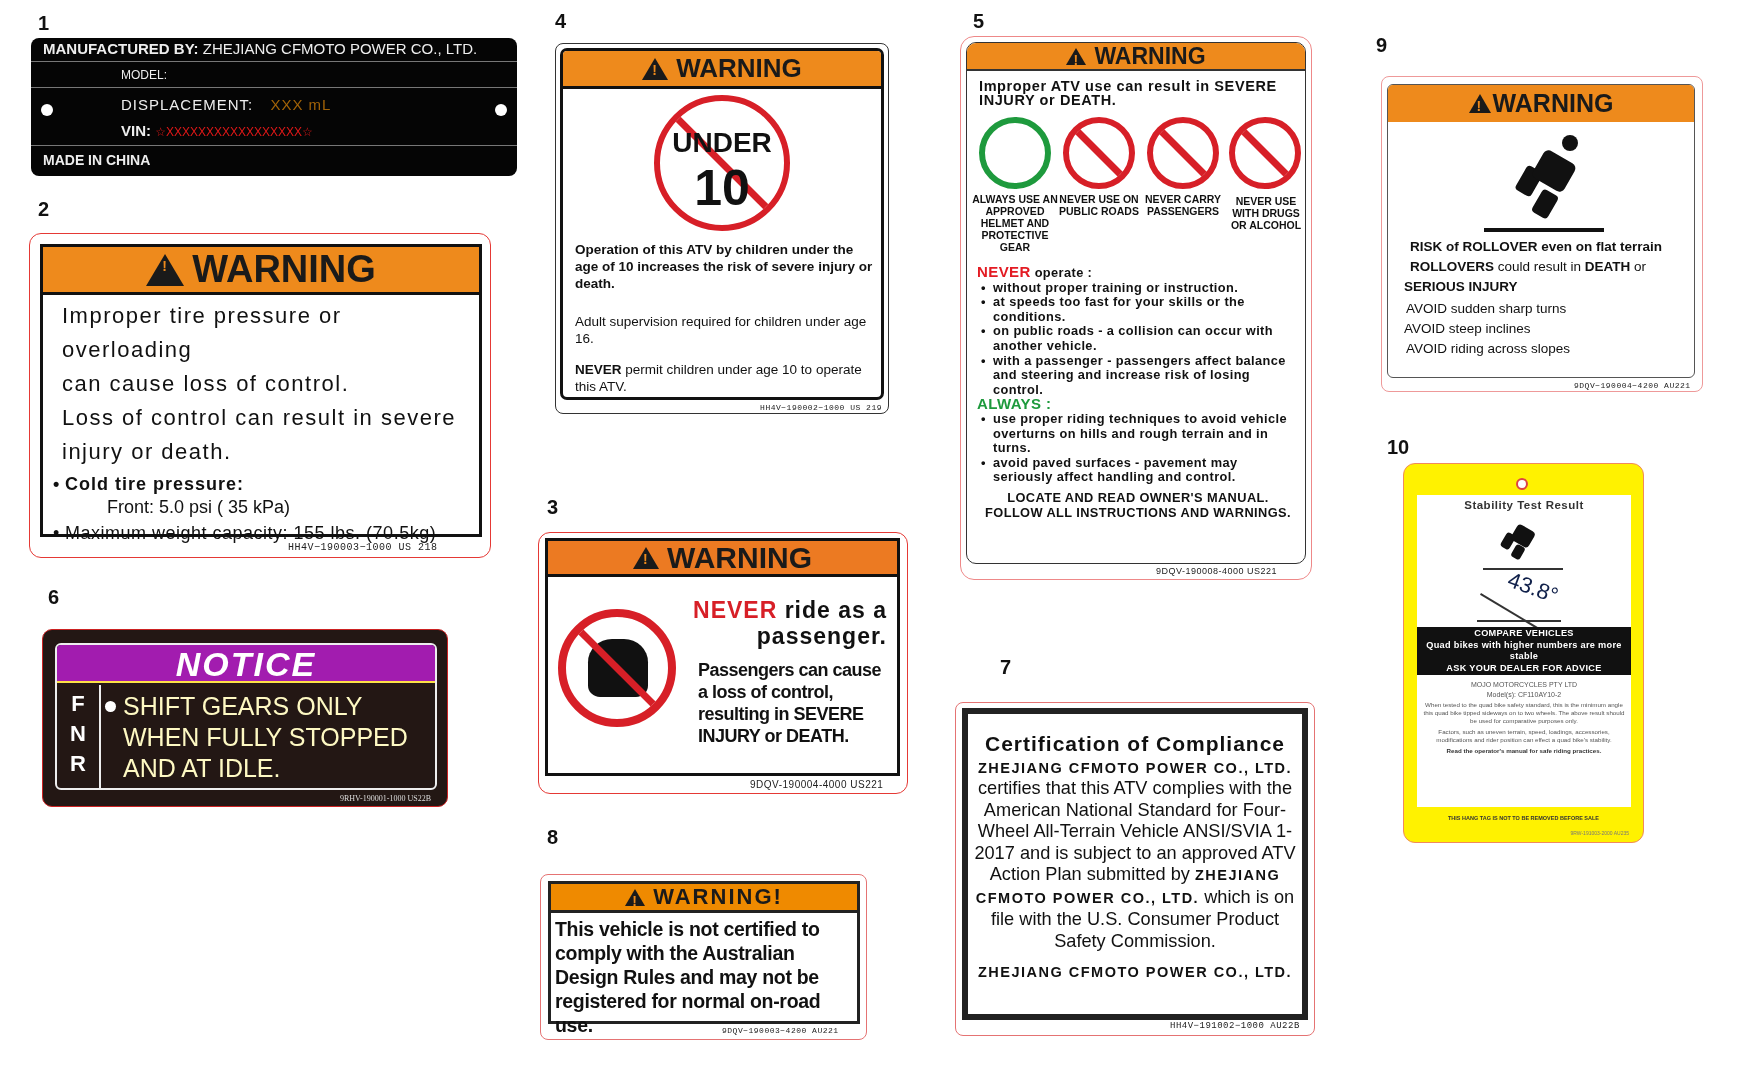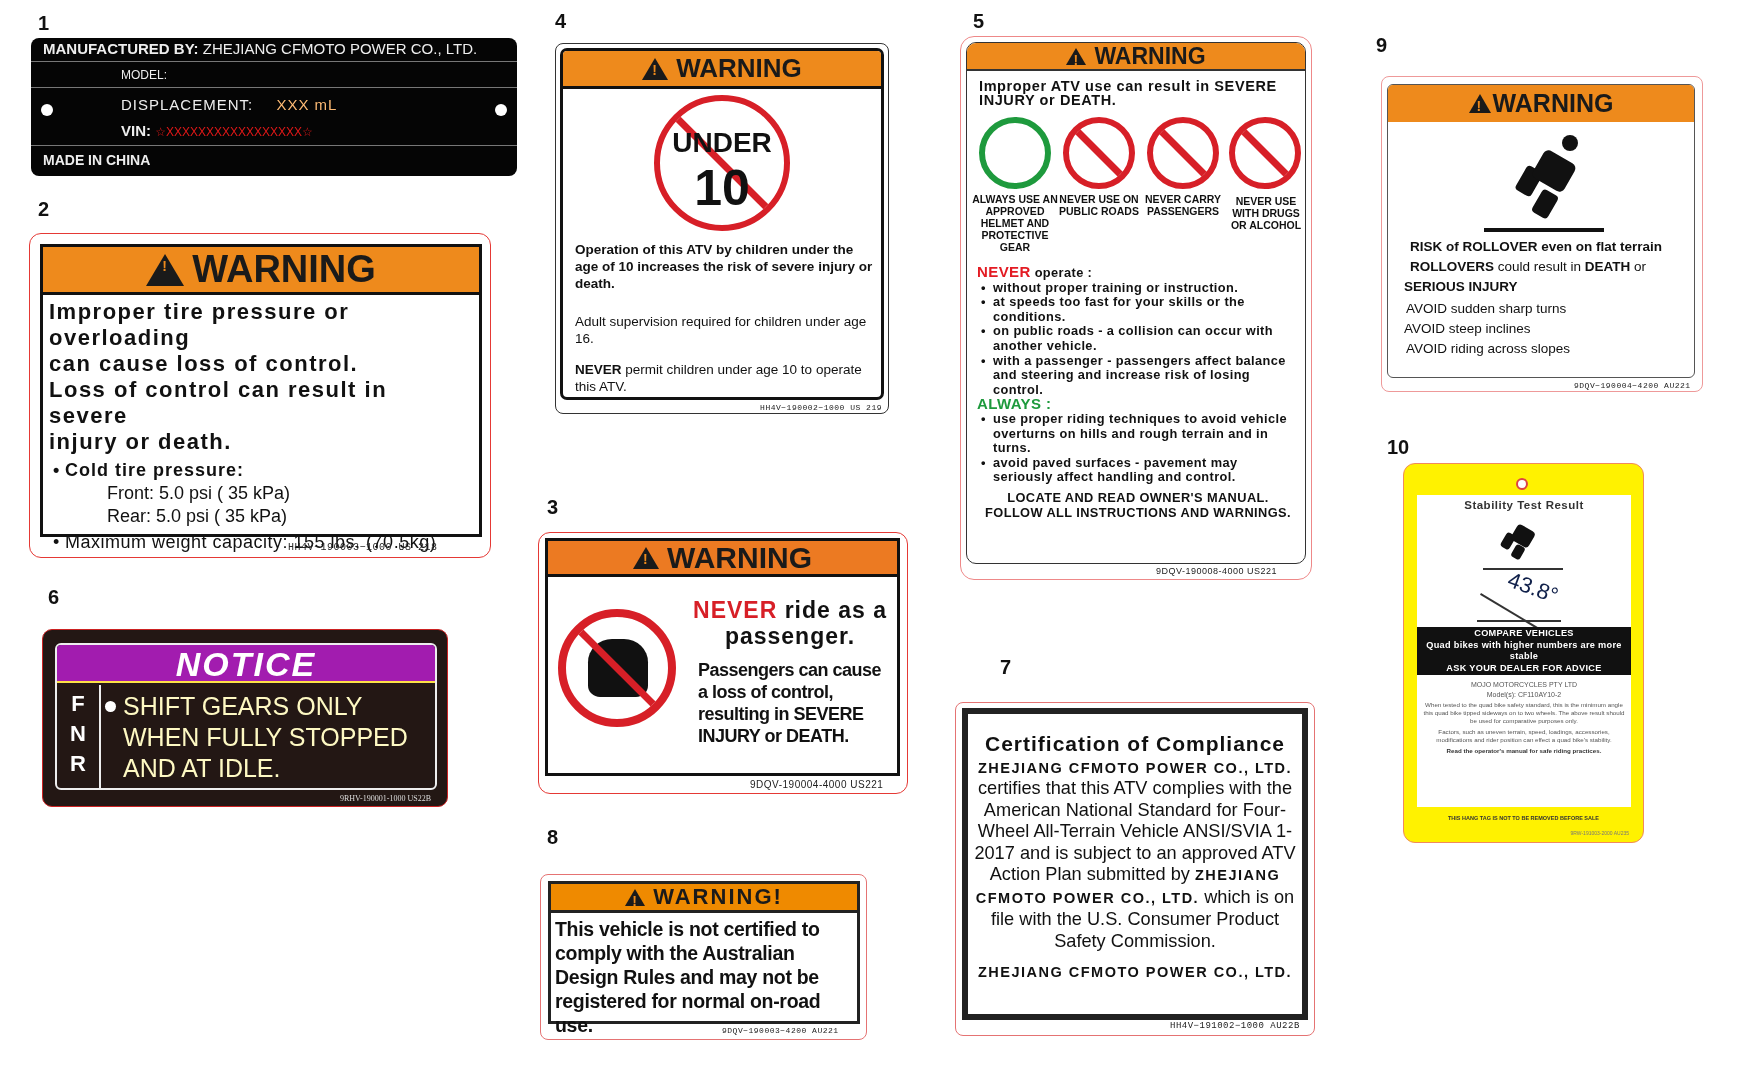--- a/index.html
+++ b/index.html
@@ -33,49 +33,48 @@
   <div class="row" style="top:0;height:24px"></div>
   <div class="row" style="top:24px;height:26px"></div>
   <div class="row" style="top:50px;height:58px"></div>
   <div class="abs" style="left:12px;top:2px;font-size:15px;white-space:nowrap">
     <b>MANUFACTURED BY:</b>
     <span>ZHEJIANG CFMOTO POWER CO., LTD.</span>
   </div>
   <div class="abs" style="left:90px;top:30px;font-size:12px">MODEL:</div>
   <div class="abs" style="left:90px;top:58px;font-size:15px;letter-spacing:1px">
     <span>DISPLACEMENT:</span>
-    <span style="color:#fdba74;margin-left:18px">XXX mL</span>
+    <span style="color:#a16207;margin-left:12px">XXX mL</span>
   </div>
   <div class="abs" style="left:90px;top:84px;font-size:15px;white-space:nowrap">
     <b>VIN:</b>
     <span style="color:#e01818;font-size:12px">☆XXXXXXXXXXXXXXXXX☆</span>
   </div>
   <div class="abs" style="left:10px;top:66px;width:12px;height:12px;border-radius:50%;background:#fff"></div>
   <div class="abs" style="right:10px;top:66px;width:12px;height:12px;border-radius:50%;background:#fff"></div>
   <div class="abs" style="left:12px;top:114px;font-size:14px;font-weight:bold">MADE IN CHINA</div>
 </div>
 
 <div class="num" style="left:38px;top:198px">2</div>
 <div id="l2">
   <div class="cutline" style="left:29px;top:233px;width:462px;height:325px"></div>
   <div class="frame">
     <div class="wbar" style="height:48px;font-size:38px;border-bottom:3px solid #111">
       <span class="tri" style="border-left-width:19px;border-right-width:19px;border-bottom-width:32px"></span>
       <span>WARNING</span>
     </div>
-    <div style="padding:4px 6px;font-size:22px;font-weight:bold;letter-spacing:1.5px;line-height:26px">
+    <div style="padding:4px 19px;font-size:22px;font-weight:normal;letter-spacing:1.5px;line-height:34px">
       <div>Improper tire pressure or overloading</div>
       <div>can cause loss of control.</div>
       <div>Loss of control can result in severe</div>
       <div>injury or death.</div>
     </div>
     <div style="padding:0 6px;font-size:18px;line-height:23px">
       <div class="bul" style="font-weight:bold;letter-spacing:1px">Cold tire pressure:</div>
       <div style="padding-left:58px">Front: 5.0 psi ( 35 kPa)</div>
-      <div style="padding-left:58px">Rear: 5.0 psi ( 35 kPa)</div>
       <div class="bul" style="font-weight:normal;letter-spacing:.5px;margin-top:3px">Maximum weight capacity: 155 lbs. (70.5kg)</div>
     </div>
   </div>
   <div class="code" style="left:288px;top:542px">HH4V−190003−1000  US 218</div>
 </div>
 
 <div class="num" style="left:48px;top:586px">6</div>
 <div class="abs" style="left:42px;top:629px;width:406px;height:178px;background:#231714;border-radius:10px;border:1px solid #c22">
   <div class="abs" style="left:12px;top:13px;width:382px;height:147px;border:2px solid #eee;border-radius:6px;overflow:hidden">
     <div style="height:38px;background:#a21caf;color:#fff;font-size:34px;font-weight:bold;font-style:italic;text-align:center;line-height:38px;letter-spacing:2px;border-bottom:2px solid #fde047">NOTICE</div>
@@ -115,21 +114,21 @@
 <div class="num" style="left:547px;top:496px">3</div>
 <div class="cutline" style="left:538px;top:532px;width:370px;height:262px;border-width:1.2px"></div>
 <div class="abs" style="left:545px;top:538px;width:355px;height:238px;border:3.5px solid #111">
   <div class="wbar" style="height:36px;font-size:30px;background:#ec7a22;border-bottom:3px solid #111">
     <span class="tri"></span>
     <span>WARNING</span>
   </div>
   <div class="nocircle" style="left:10px;top:68px;width:118px;height:118px;border-width:8px">
     <div class="abs" style="left:22px;top:22px;width:60px;height:58px;background:#111;border-radius:40% 40% 20% 20%"></div>
   </div>
-  <div class="abs" style="right:10px;top:56px;text-align:center;font-weight:bold;font-size:23px;line-height:26px;letter-spacing:1px">
+  <div class="abs" style="right:10px;top:56px;text-align:right;font-weight:bold;font-size:23px;line-height:26px;letter-spacing:1px">
     <span style="color:#d71f27">NEVER</span>
     <span>ride as a</span>
     <div>passenger.</div>
   </div>
   <div class="abs" style="left:150px;right:6px;top:118px;font-weight:bold;font-size:18px;line-height:22px;letter-spacing:-.5px">Passengers can cause a loss of control, resulting in SEVERE INJURY or DEATH.</div>
 </div>
 <div class="code" style="left:750px;top:779px;font-size:10px;font-family:'Liberation Sans',sans-serif">9DQV-190004-4000  US221</div>
 
 <div class="num" style="left:547px;top:826px">8</div>
 <div class="thin-cut" style="left:540px;top:874px;width:327px;height:166px"></div>

